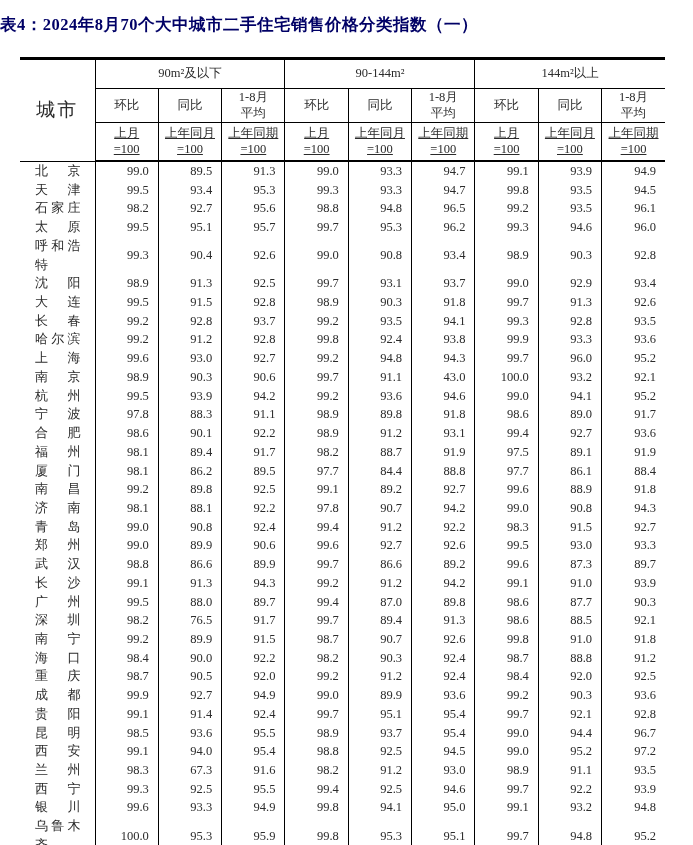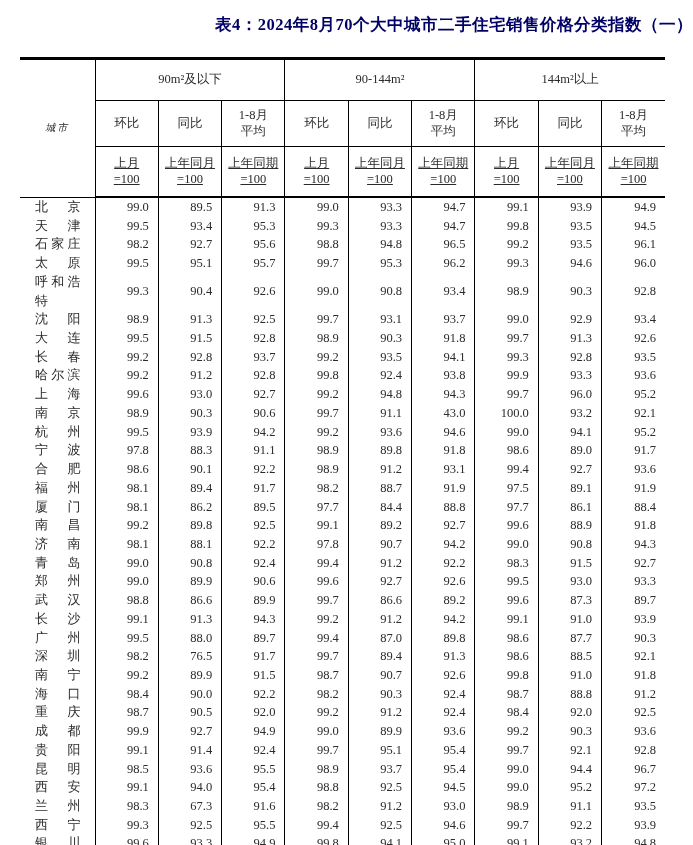--- a/index.html
+++ b/index.html
@@ -9,21 +9,21 @@
   }
   body {
     width: 693px;
     height: 845px;
     overflow: hidden;
     font-family: "Liberation Serif", "DejaVu Serif", serif;
     color: #2b2b2b;
   }
   .page-title {
     margin-top: 14px;
-    text-align: right;
+    text-align: left;
     font-size: 16.5px;
     font-weight: bold;
     color: #000066;
     letter-spacing: 0.5px;
   }
   table.price-index {
     border-collapse: collapse;
     table-layout: fixed;
     width: 645px;
     margin: 21px 0 0 20px;
@@ -31,35 +31,34 @@
     border-bottom: 3px solid #000;
     font-size: 12.5px;
   }
   col.c-city  { width: 75px; }
   col.c-num   { width: 63.3px; }
 
   thead th {
     font-weight: normal;
     vertical-align: middle;
     text-align: center;
-    padding: 6px;
+    padding: 0;
     white-space: pre-line;
     line-height: 1.25;
   }
   thead th.bordered { border-left: 1px solid #000; }
 
   tr.group-row th  { height: 28px; border-bottom: 1px solid #000; }
   tr.metric-row th { height: 33px; border-bottom: 1px solid #000; }
   tr.base-row th   { height: 37px; border-bottom: 2px solid #000; text-decoration: underline; }
 
   th.city-head {
     border-bottom: 2px solid #000;
-    font-size: 10px;
+    font-size: 19px;
     letter-spacing: 2px;
-    font-style: italic;
   }
 
   tbody td {
     height: 18.72px;
     padding: 0;
     vertical-align: middle;
     line-height: 18.72px;
   }
   tbody td.city {
     text-align: justify;

